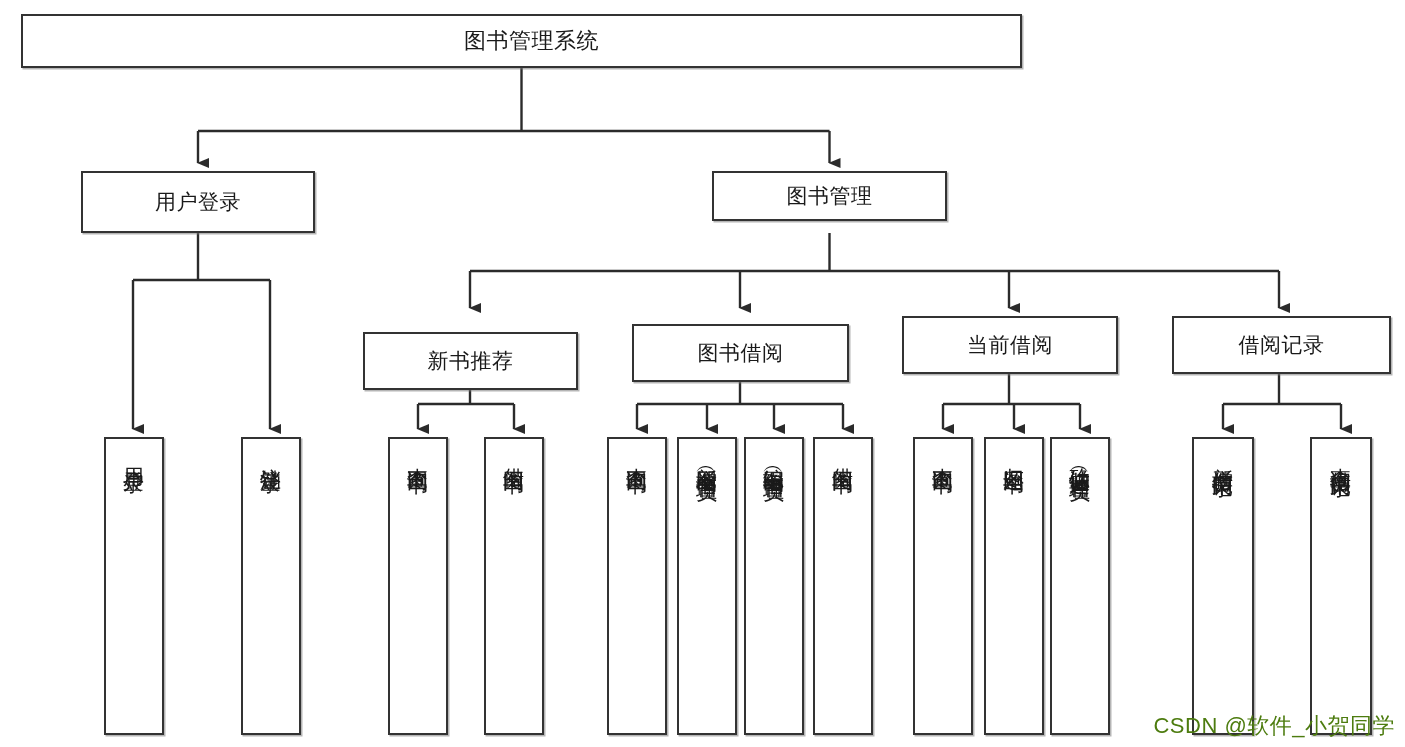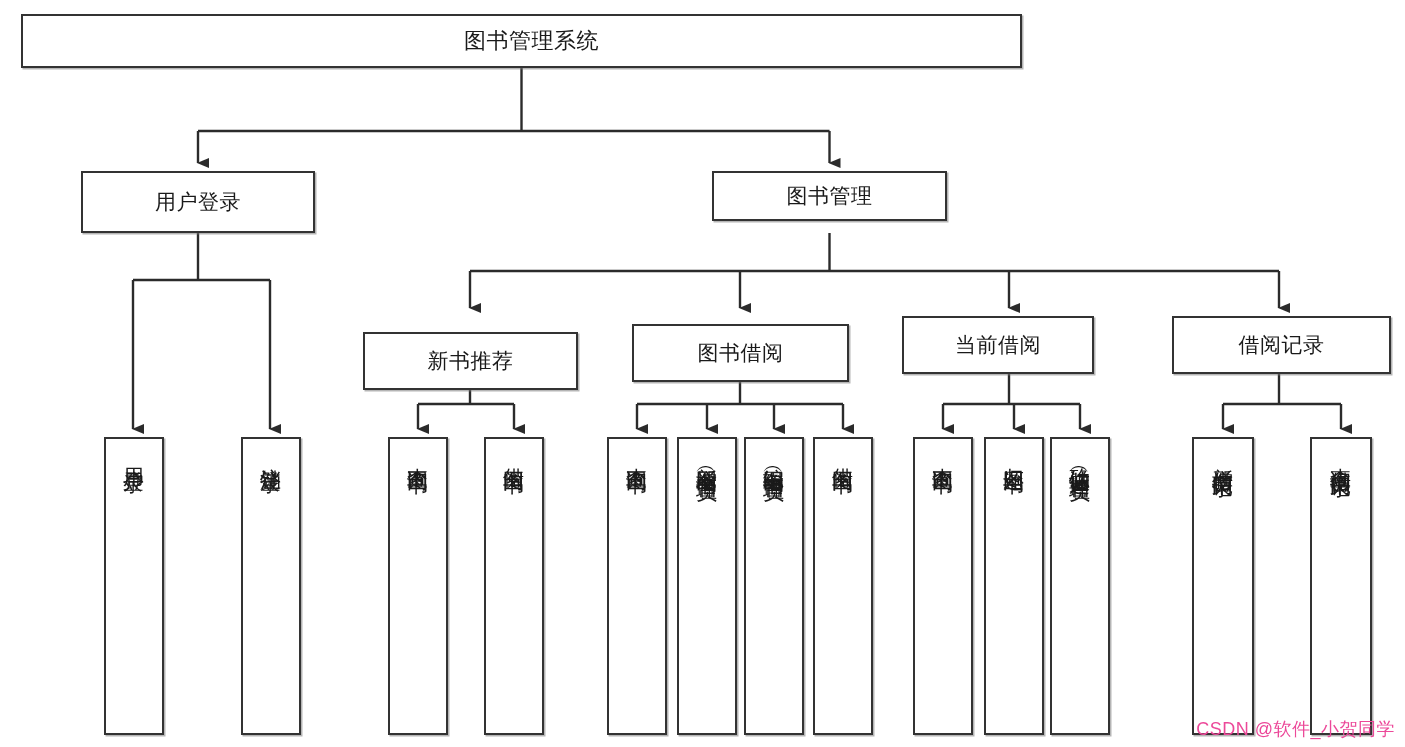--- a/index.html
+++ b/index.html
@@ -59,22 +59,22 @@
     text-orientation: upright;
     font-size: 21px;
     letter-spacing: 2px;
     line-height: 1.0;
     white-space: nowrap;
   }
   .watermark {
     position: absolute;
     right: 10px;
     bottom: 6px;
-    font-size: 18px;
-    color: #ec4899;
+    font-size: 22px;
+    color: #4d7c0f;
     letter-spacing: 0.5px;
     z-index: 5;
     user-select: none;
     white-space: nowrap;
   }
 </style>
 </head>
 <body>
 
 <div id="canvas">
@@ -142,21 +142,21 @@
   <div class="node h-node" style="left:712px; top:171px; width:235px; height:50px;">
     <span class="node-label">图书管理</span>
   </div>
 
   <div class="node h-node" style="left:363px; top:308px; width:215px; height:58px;margin-top:24px;">
     <span class="node-label">新书推荐</span>
   </div>
   <div class="node h-node" style="left:632px; top:324px; width:217px; height:58px;">
     <span class="node-label">图书借阅</span>
   </div>
-  <div class="node h-node" style="left:902px; top:316px; width:192px; height:58px;">
+  <div class="node h-node" style="left:902px; top:316px; width:216px; height:58px;">
     <span class="node-label">当前借阅</span>
   </div>
   <div class="node h-node" style="left:1172px; top:316px; width:219px; height:58px;">
     <span class="node-label">借阅记录</span>
   </div>
 
   <div class="node v-node" style="left:104px; top:437px; width:60px; height:298px;">
     <span class="node-label">用户登录</span>
   </div>
   <div class="node v-node" style="left:241px; top:437px; width:60px; height:298px;">

